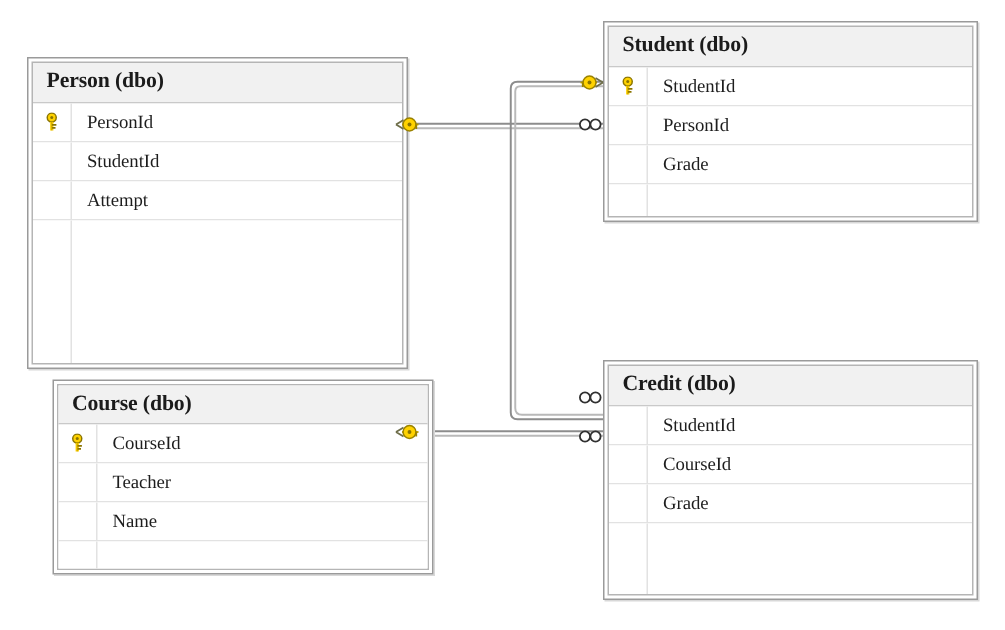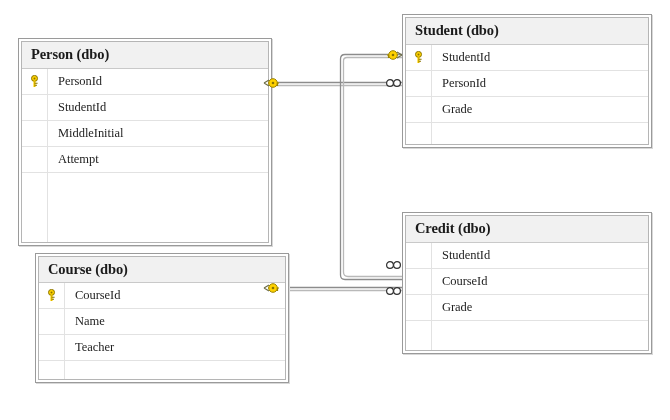--- a/index.html
+++ b/index.html
@@ -199,24 +199,20 @@
             </svg>
           </span>
           <span class="row-name">PersonId</span>
         </div>
         <div class="row">
           <span class="row-key"></span>
           <span class="row-name">StudentId</span>
         </div>
         <div class="row">
           <span class="row-key"></span>
-          <span class="row-name">MiddleInitial</span>
-        </div>
-        <div class="row">
-          <span class="row-key"></span>
           <span class="row-name">Attempt</span>
         </div>
         <div class="row filler">
           <span class="row-key"></span>
           <span class="row-name"></span>
         </div>
       </div>
     </div>
   </div>
 
@@ -263,35 +259,35 @@
               <circle cx="5.5" cy="3.4" r="1" fill="#8a7400"></circle>
               <path d="M5.5 6.2 V12" stroke="#ffd200" stroke-width="2.2" stroke-linecap="butt"></path>
               <path d="M5.5 6.2 V12" stroke="#8a7400" stroke-width="0.6" fill="none" opacity="0.55"></path>
               <path d="M5.7 8.2 H8.6 M5.7 10.2 H8" stroke="#8a7400" stroke-width="1.1"></path>
             </svg>
           </span>
           <span class="row-name">CourseId</span>
         </div>
         <div class="row">
           <span class="row-key"></span>
+          <span class="row-name">Teacher</span>
+        </div>
+        <div class="row">
+          <span class="row-key"></span>
           <span class="row-name">Name</span>
-        </div>
-        <div class="row">
-          <span class="row-key"></span>
-          <span class="row-name">Teacher</span>
         </div>
         <div class="row filler">
           <span class="row-key"></span>
           <span class="row-name"></span>
         </div>
       </div>
     </div>
   </div>
 
-  <div class="table-box" style="left:402px; top:212px; width:250px; height:142px;">
+  <div class="table-box" style="left:402px; top:240px; width:250px; height:160px;">
     <div class="table-inner">
       <div class="table-title">Credit (dbo)</div>
       <div class="rows">
         <div class="row">
           <span class="row-key"></span>
           <span class="row-name">StudentId</span>
         </div>
         <div class="row">
           <span class="row-key"></span>
           <span class="row-name">CourseId</span>

